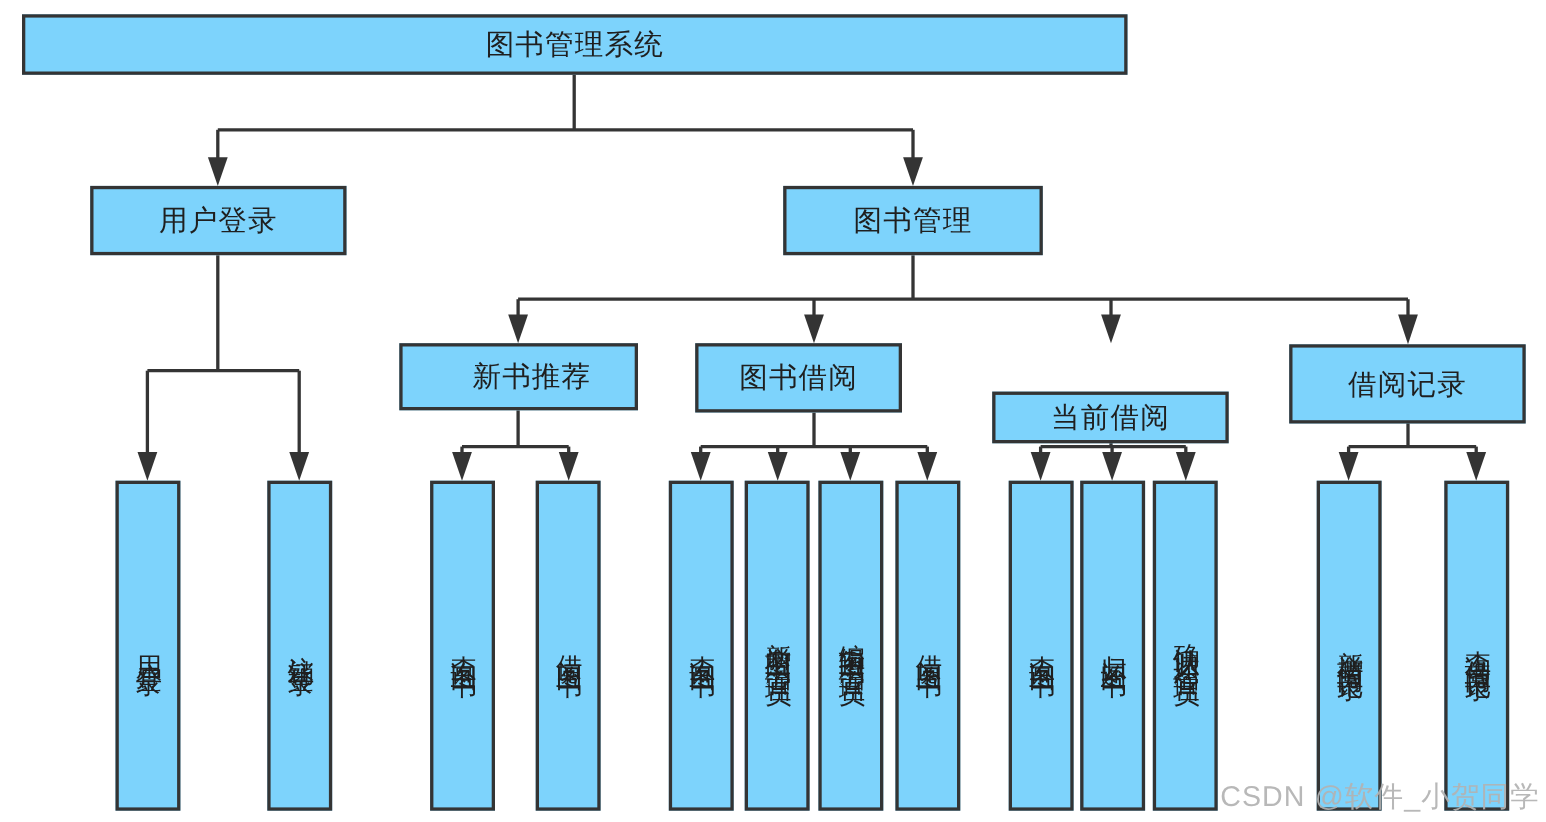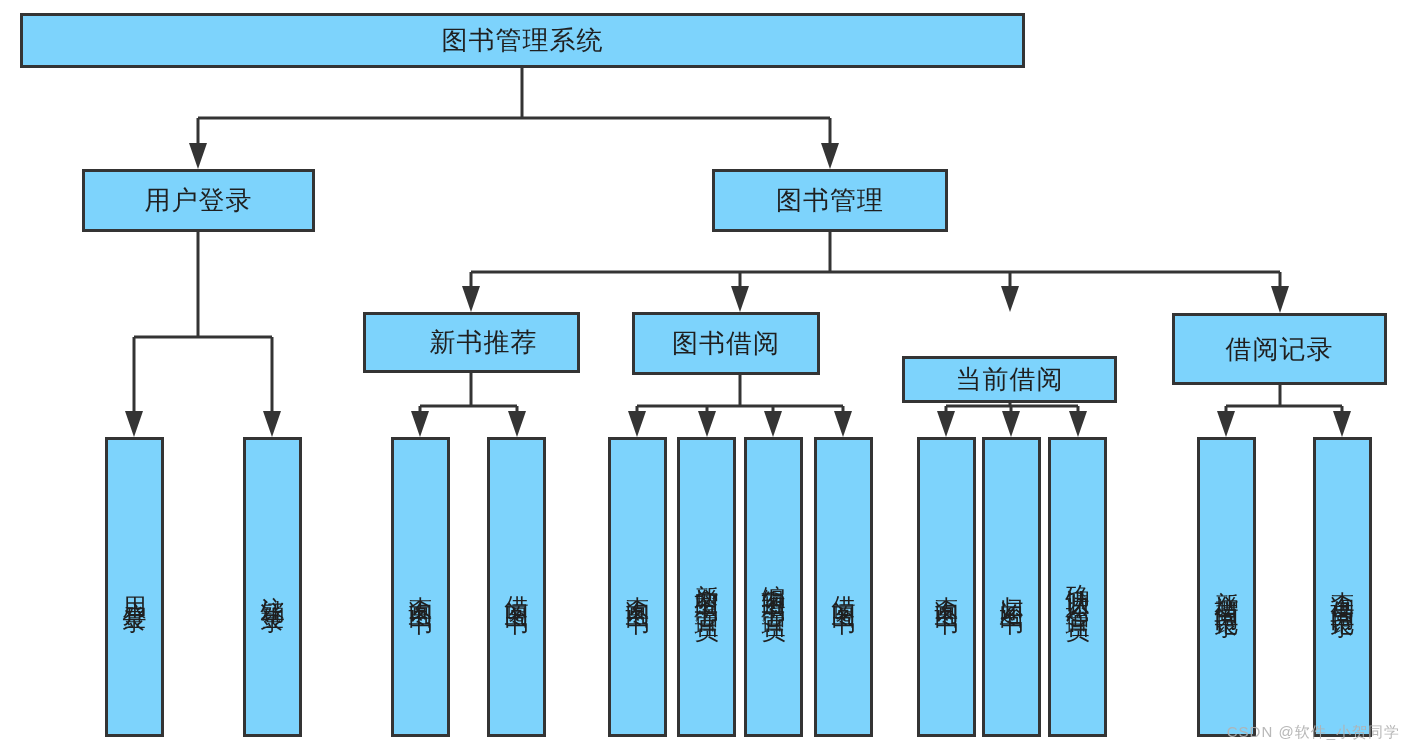--- a/index.html
+++ b/index.html
@@ -26,21 +26,21 @@
     letter-spacing:5px;
   }
   .vnode .vtext{
     writing-mode:vertical-rl;
     text-orientation:mixed;
     line-height:1;
   }
   .watermark{
     position:absolute;
     right:5px;bottom:5px;
-    font-size:15px;
+    font-size:26px;
     color:rgba(178,178,178,0.92);
     letter-spacing:1px;
     z-index:5;
     white-space:nowrap;
   }
 </style>
 </head>
 <body>
 
 <div id="canvas">

